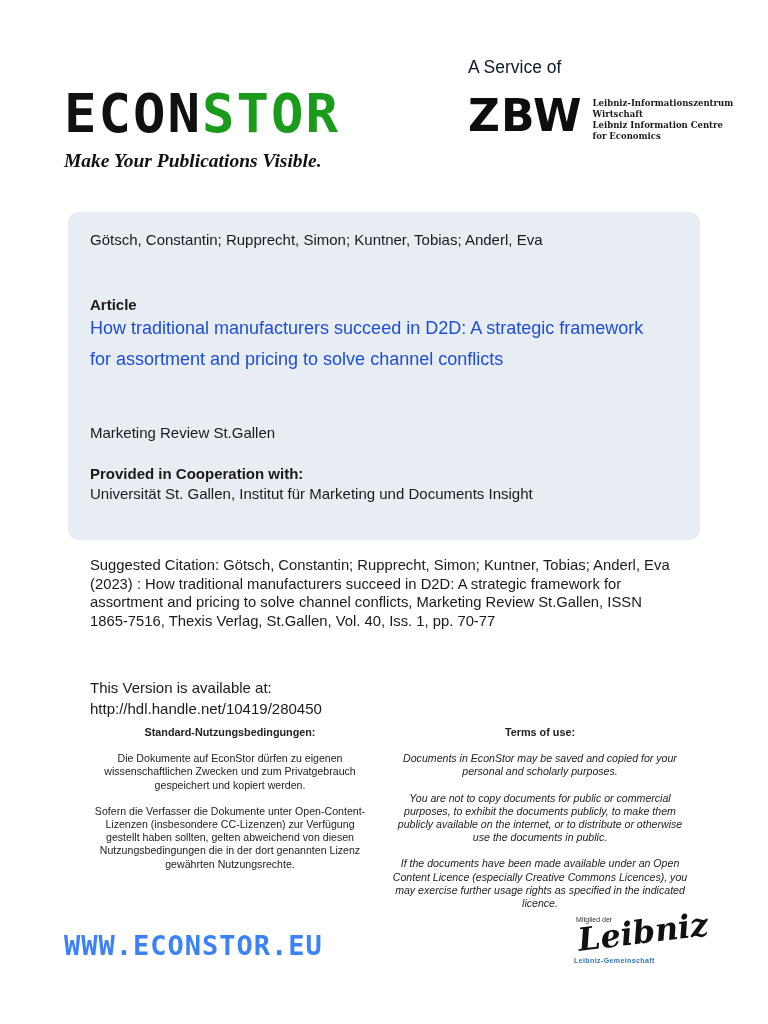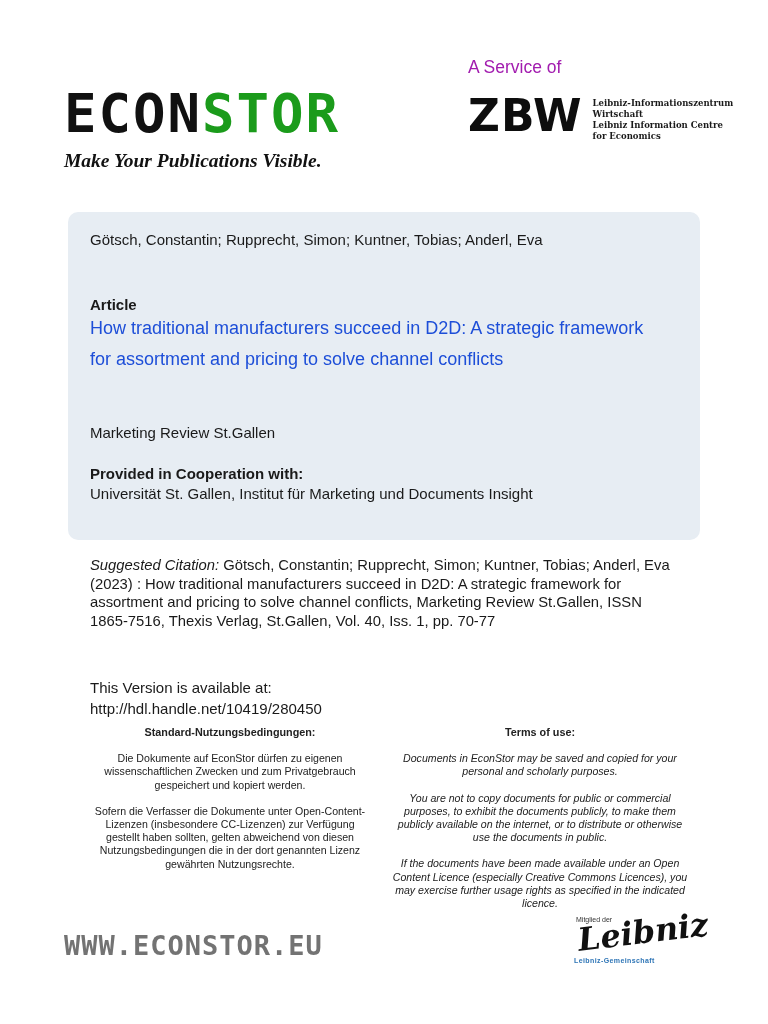--- a/index.html
+++ b/index.html
@@ -29,21 +29,21 @@
   .logo-tagline {
     margin-top: 9px;
     font-family: "Liberation Serif", serif;
     font-style: italic;
     font-weight: bold;
     font-size: 19.5px;
     color: #111111;
   }
 
   .service-block { position: absolute; left: 468px; top: 57px; }
-  .service-label { font-size: 17.5px; color: #a21caf; }
+  .service-label { font-size: 17.5px; color: #0f172a; }
   .zbw-row { display: flex; align-items: flex-start; margin-top: 17px; }
   .zbw-mark {
     font-family: "DejaVu Sans", sans-serif;
     font-weight: bold;
     font-size: 44px;
     line-height: 0.95;
     letter-spacing: 1px;
     color: #0d0d0d;
   }
   .zbw-text {
@@ -73,21 +73,21 @@
   .card .coop-value{ position: absolute; left: 22px; top: 273px; font-size: 15px; }
 
   
   .citation {
     position: absolute;
     left: 90px; top: 556px;
     width: 580px;
     font-size: 14.8px;
     line-height: 18.6px;
   }
-  .citation .cit-label { font-style: italic; }
+  .citation .cit-label { }
 
   
   .version-label { position: absolute; left: 90px; top: 679px; font-size: 15px; }
   .version-url   { position: absolute; left: 90px; top: 700px; font-size: 15px; color: #1a1a1a; text-decoration: none; }
 
   
   .terms { position: absolute; left: 90px; top: 726px; width: 600px; display: flex; }
   .terms-col { font-size: 10.6px; line-height: 13.2px; color: #222222; text-align: center; }
   .terms-de { width: 280px; margin-right: 20px; }
   .terms-en { width: 300px; font-style: italic; }
@@ -96,21 +96,21 @@
   .terms-col p { margin-bottom: 13px; }
 
   
   .footer-site {
     position: absolute;
     left: 64px; top: 930px;
     font-family: "DejaVu Sans Mono", monospace;
     font-weight: bold;
     font-size: 27px;
     letter-spacing: 1px;
-    color: #737373;
+    color: #3b82f6;
     white-space: nowrap;
   }
   .leibniz-block { position: absolute; left: 574px; top: 916px; width: 130px; }
   .leibniz-member { font-size: 7px; color: #333333; margin-left: 2px; }
   .leibniz-script {
     font-family: "DejaVu Serif", serif;
     font-style: italic;
     font-weight: bold;
     font-size: 32px;
     line-height: 30px;

